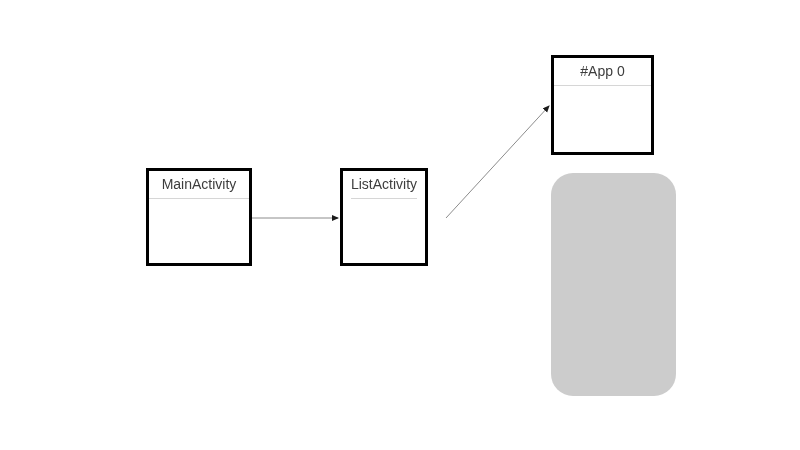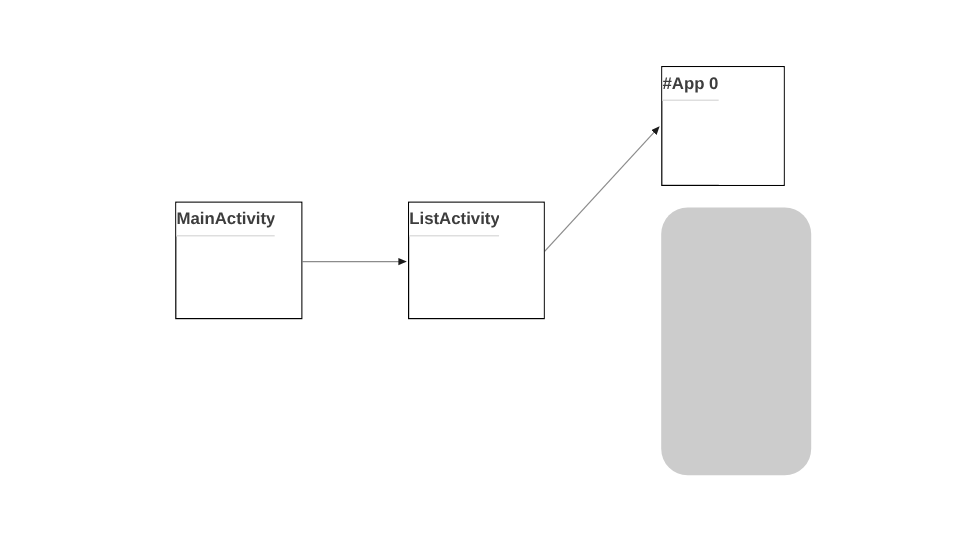--- a/index.html
+++ b/index.html
@@ -18,24 +18,23 @@
     position: relative;
     width: 800px;
     height: 450px;
     background: #ffffff;
   }
   
   .node-box {
     position: absolute;
     box-sizing: border-box;
     background: #ffffff;
-    border: 1px solid #000000;
+    border: 3px solid #000000;
     display: flex;
-    flex-direction: row;
-    font-weight: bold;
+    flex-direction: column;
   }
   .node-header {
     box-sizing: border-box;
     height: 28px;
     line-height: 27px;
     text-align: center;
     font-size: 14px;
     color: #3d3d3d;
     border-bottom: 1px solid #d6d6d6;
     background: #ffffff;
@@ -76,21 +75,21 @@
     </defs>
     <line x1="252" y1="218" x2="338" y2="218" stroke="#8c8c8c" stroke-width="1" marker-end="url(#arrowhead)"></line>
     <line x1="446" y1="218" x2="549" y2="106" stroke="#8c8c8c" stroke-width="1" marker-end="url(#arrowhead)"></line>
   </svg>
 
   <div class="node-box" id="node-main-activity" style="left:146px; top:168px; width:106px; height:98px;justify-content:flex-end;">
     <div class="node-header">MainActivity</div>
     <div class="node-body"></div>
   </div>
 
-  <div class="node-box" id="node-list-activity" style="left:340px; top:168px; width:114px; height:98px;">
+  <div class="node-box" id="node-list-activity" style="left:340px; top:168px; width:88px; height:98px;align-items:center;">
     <div class="node-header">ListActivity</div>
     <div class="node-body"></div>
   </div>
 
   <div class="node-box" id="node-app-0" style="left:551px; top:55px; width:103px; height:100px;">
     <div class="node-header">#App 0</div>
     <div class="node-body"></div>
   </div>
 
   <div class="device-shape" style="left:551px; top:173px; width:125px; height:223px;"></div>

